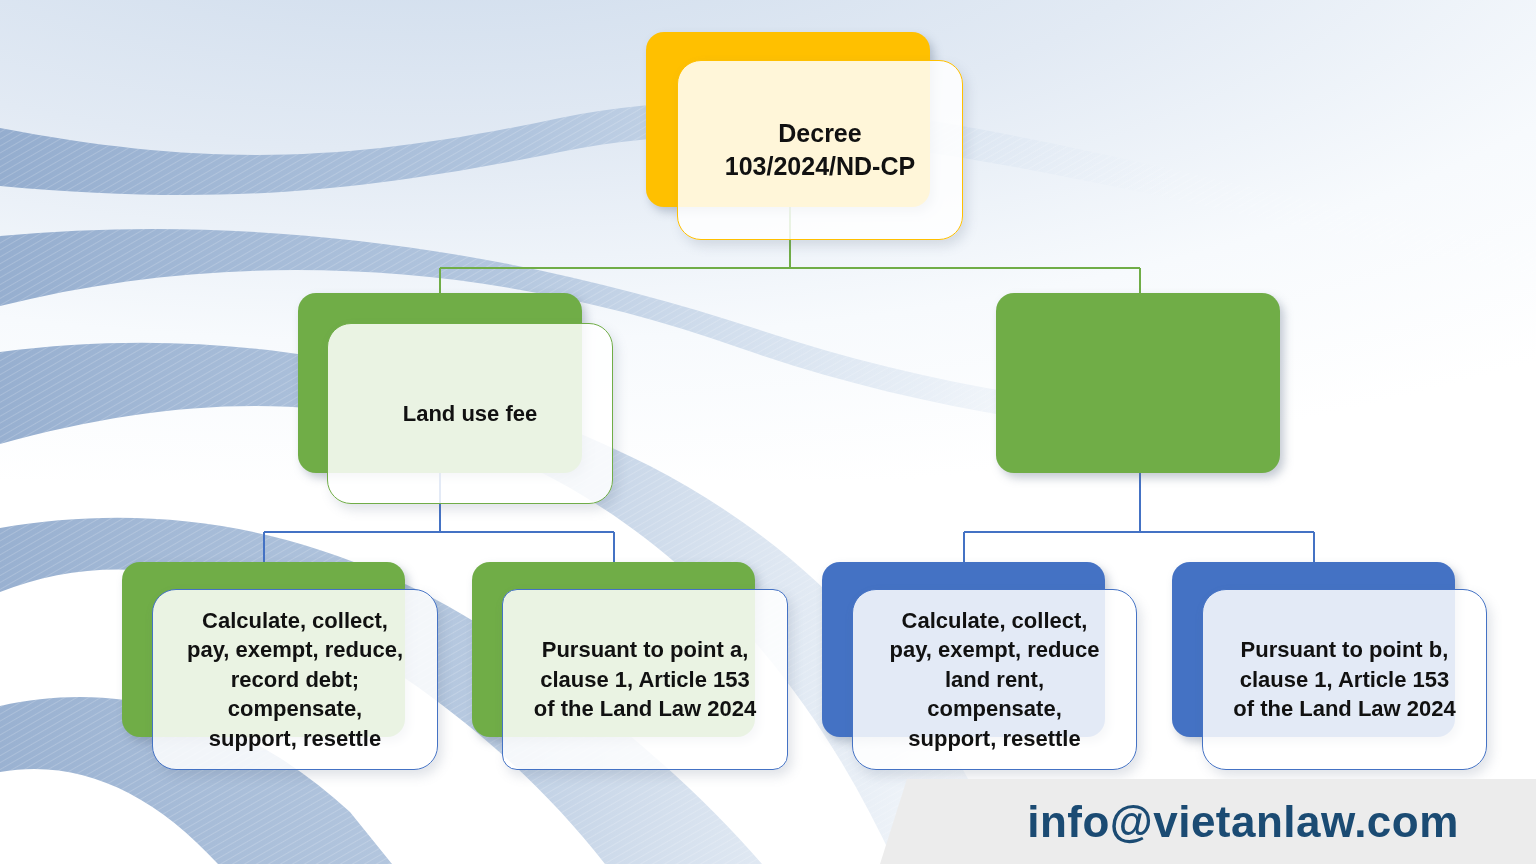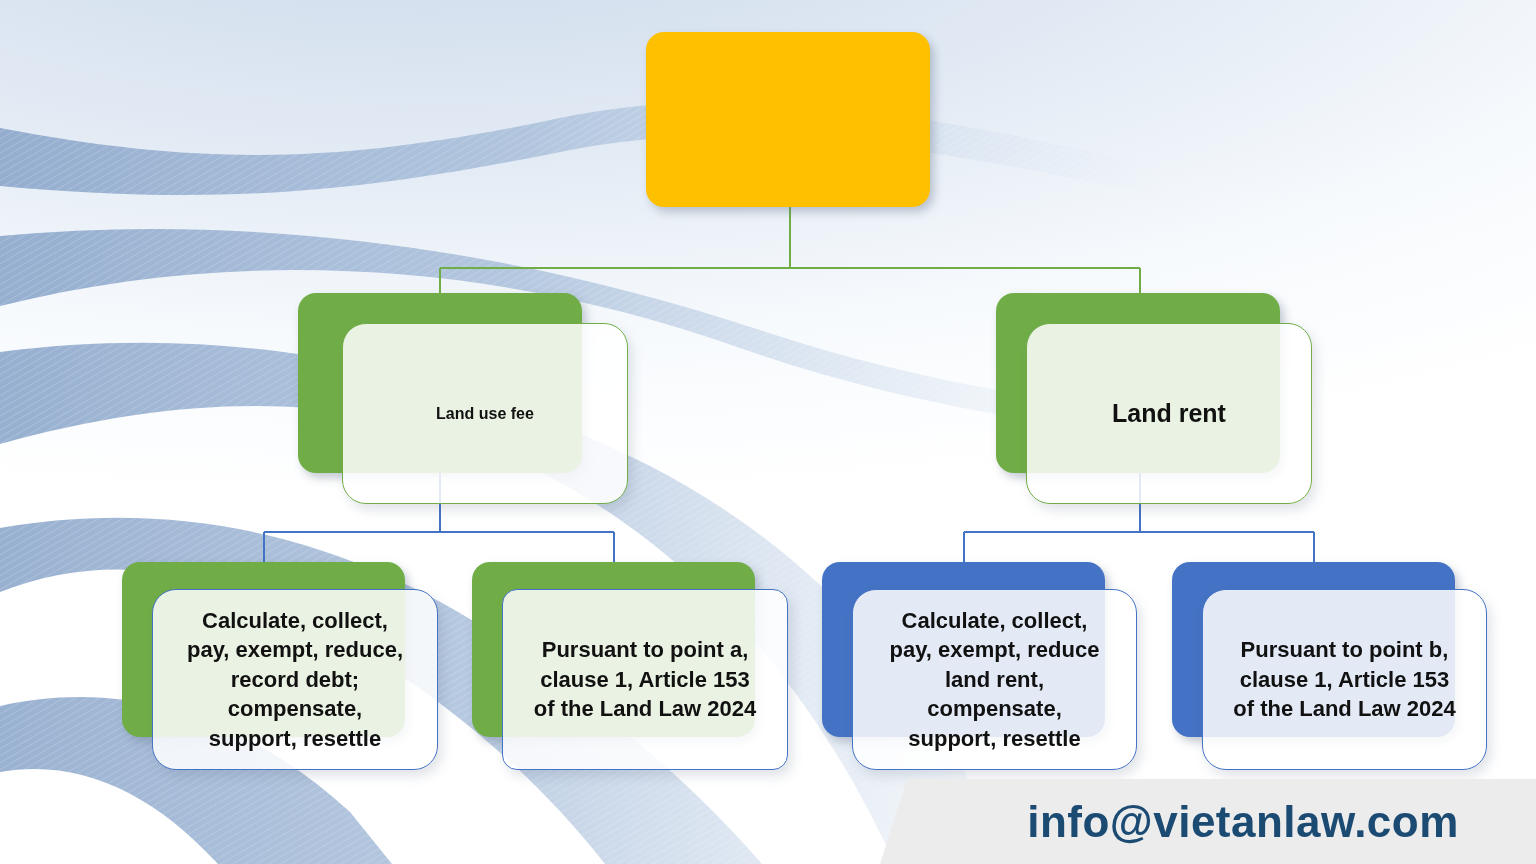--- a/index.html
+++ b/index.html
@@ -24,21 +24,21 @@
     text-align:center;
   }
   .label{
     white-space:pre-line;font-weight:bold;color:#111111;
     line-height:1.34;padding:0 6px;
   }
   
   #decree-back{left:646px;top:32px;width:284px;height:175px}
   #decree-front{left:677px;top:60px;width:286px;height:180px;font-size:25px}
   #luf-back{left:298px;top:293px;width:284px;height:180px}
-  #luf-front{left:342px;top:323px;width:286px;height:181px;font-size:16px}
+  #luf-front{left:327px;top:323px;width:286px;height:181px;font-size:22px}
   #lr-back{left:996px;top:293px;width:284px;height:180px}
   #lr-front{left:1026px;top:323px;width:286px;height:181px;font-size:25px}
   #b1-back{left:122px;top:562px;width:283px;height:175px}
   #b1-front{left:152px;top:589px;width:286px;height:181px;font-size:22px}
   #b2-back{left:472px;top:562px;width:283px;height:175px}
   #b2-front{left:502px;top:589px;width:286px;height:181px;font-size:22px}
   #b3-back{left:822px;top:562px;width:283px;height:175px}
   #b3-front{left:852px;top:589px;width:285px;height:181px;font-size:22px}
   #b4-back{left:1172px;top:562px;width:283px;height:175px}
   #b4-front{left:1202px;top:589px;width:285px;height:181px;font-size:22px}
@@ -96,30 +96,31 @@
     </g>
   </svg>
 
   <svg class="connectors" width="1536" height="864" viewBox="0 0 1536 864" aria-hidden="true">
     <path d="M790,207 L790,268 M440,268 L1140,268 M440,268 L440,293 M1140,268 L1140,293" style="stroke: rgb(112, 173, 71);"></path>
     <path d="M440,473 L440,532 M264,532 L614,532 M264,532 L264,562 M614,532 L614,562" style="stroke: rgb(68, 114, 196);"></path>
     <path d="M1140,473 L1140,532 M964,532 L1314,532 M964,532 L964,562 M1314,532 L1314,562" style="stroke: rgb(68, 114, 196);"></path>
   </svg>
 
   <div class="back" id="decree-back" style="background: rgb(255, 192, 0);"></div>
+  <div class="front" id="decree-front" style="border-color: rgb(255, 192, 0);">
+    <div class="label">Decree
+103/2024/ND-CP</div>
+  </div>
 
   <div class="back" id="luf-back" style="background: rgb(112, 173, 71);"></div>
   <div class="front" id="luf-front" style="border-color: rgb(112, 173, 71);">
     <div class="label">Land use fee</div>
   </div>
 
   <div class="back" id="lr-back" style="background: rgb(112, 173, 71);"></div>
-  <div class="front" id="lr-front" style="border-color: rgb(112, 173, 71);">
-    <div class="label">Land rent</div>
-  </div>
 
   <div class="back" id="b1-back" style="background: rgb(112, 173, 71);"></div>
   <div class="front" id="b1-front" style="border-color: rgb(68, 114, 196);">
     <div class="label">Calculate, collect,
 pay, exempt, reduce,
 record debt;
 compensate,
 support, resettle</div>
   </div>
 

